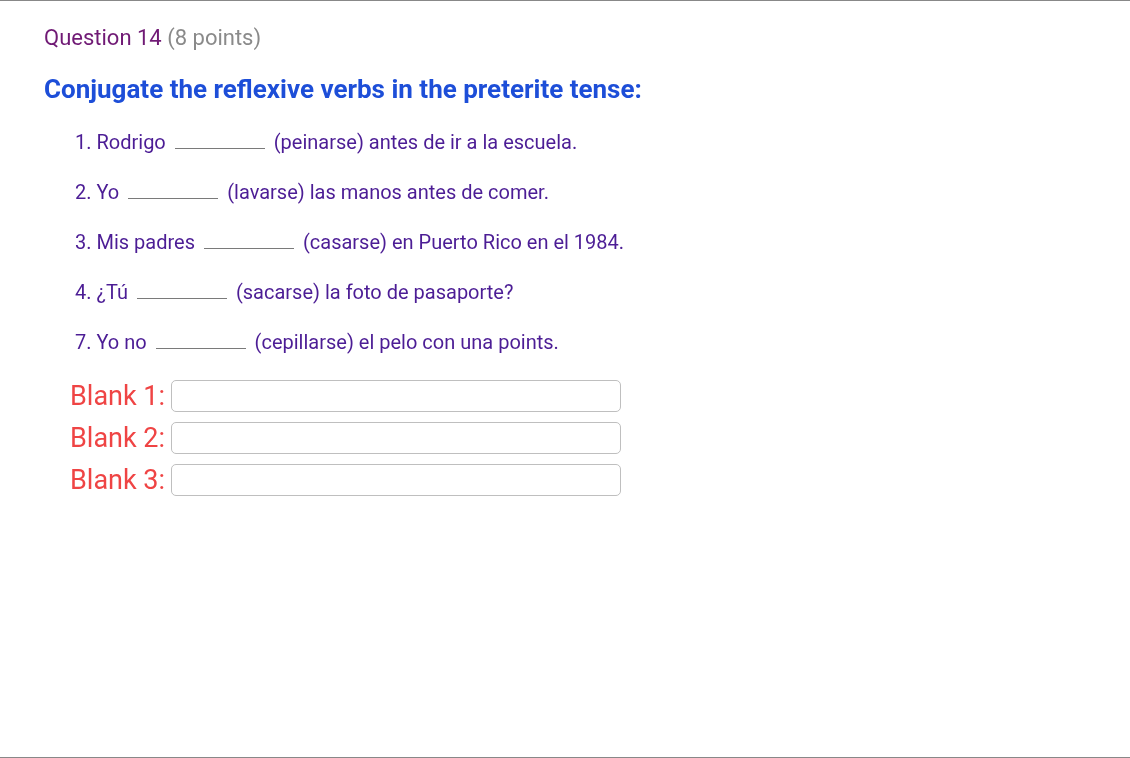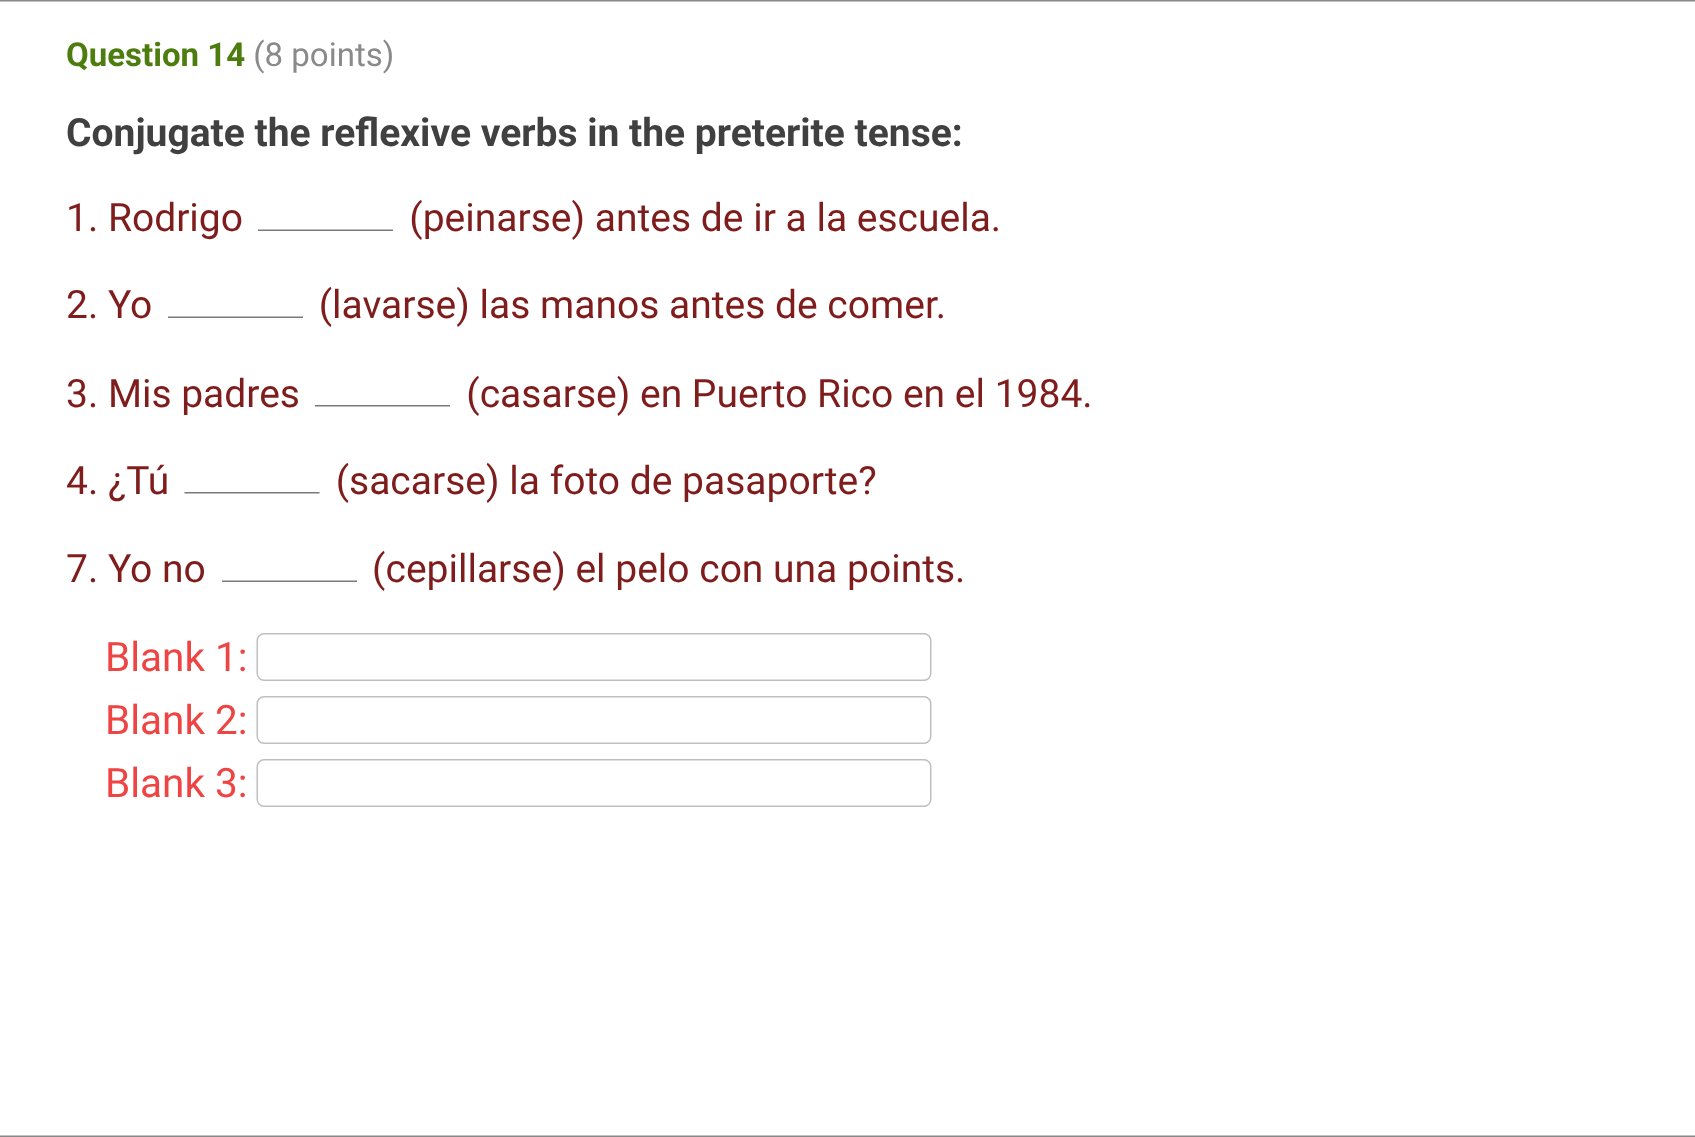--- a/index.html
+++ b/index.html
@@ -15,38 +15,39 @@
       height: 758px;
       border-top: 1px solid #888;
       border-bottom: 1px solid #888;
       padding: 24px 44px 0 44px;
     }
     .question-header {
       font-size: 22px;
       margin-bottom: 24px;
     }
     .question-title {
-      font-weight: 700;
-      color: #4d7c0f;
+      font-weight: 400;
+      color: #701a75;
     }
     .question-points {
       color: #8a8a8a;
       font-weight: 400;
       text-align: right;
     }
     .instructions {
       font-size: 26px;
       font-weight: 700;
-      color: #404040;
+      color: #1d4ed8;
       margin-bottom: 24px;
     }
     .sentence-list {
-      font-size: 26px;
-      color: #7f1d1d;
+      font-size: 20px;
+      color: #4c1d95;
       line-height: 1.4;
+      margin-left: 31px;
     }
     .sentence {
       margin-bottom: 22px;
       display: block;
     }
     .blank-underline {
       display: inline-block;
       border-bottom: 1.5px solid #7a7a7a;
       width: 90px;
       height: 0.9em;

